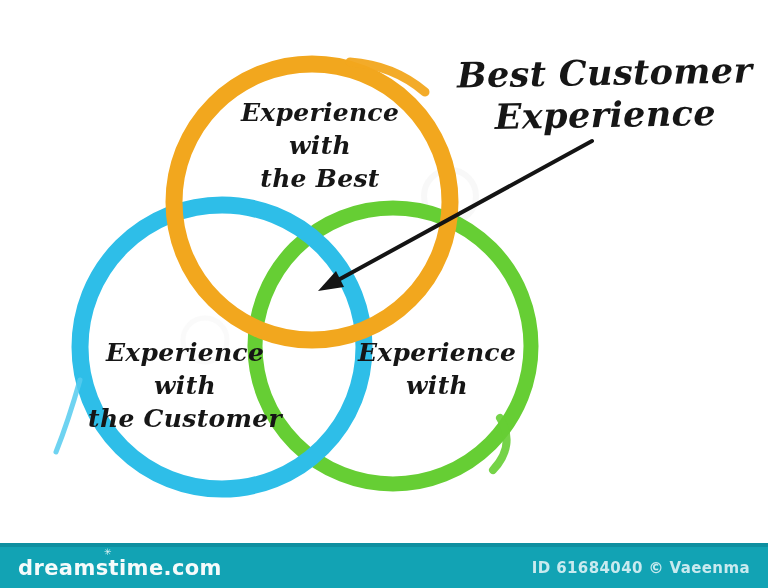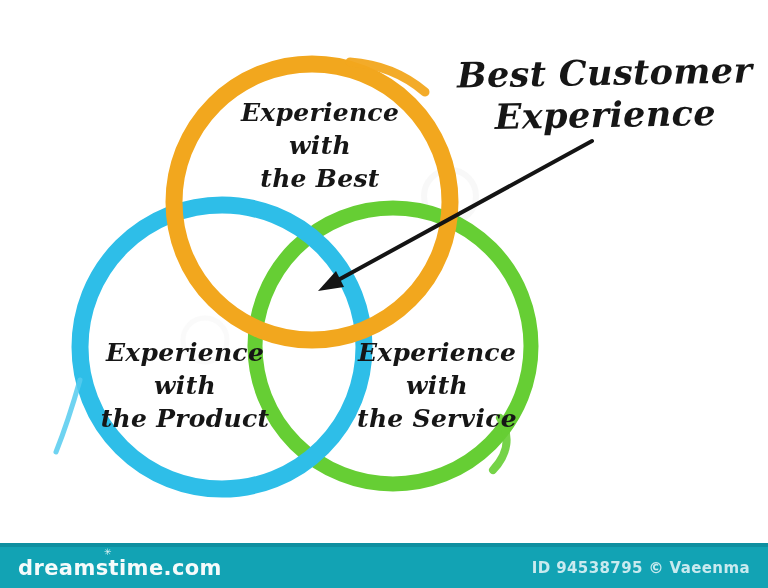--- a/index.html
+++ b/index.html
@@ -52,35 +52,34 @@
 
   <div class="label label-brand hand">
     <div>Experience</div>
     <div>with</div>
     <div>the Best</div>
   </div>
 
   <div class="label label-product hand">
     <div>Experience</div>
     <div>with</div>
-    <div>the Product</div>
+    <div>the Customer</div>
   </div>
 
   <div class="label label-service hand">
     <div>Experience</div>
     <div>with</div>
-    <div>the Service</div>
   </div>
 
   <div class="diagram-title hand">
     <div>Best Customer</div>
     <div>Experience</div>
   </div>
 
   <div class="bar">
     <div class="logo">
       <span>dreamstime.com</span>
       <span class="logo-flower">✳</span>
     </div>
-    <div class="credit">ID 94538795 © Vaeenma</div>
+    <div class="credit">ID 61684040 © Vaeenma</div>
   </div>
 
 </div>
 
 </body></html>

